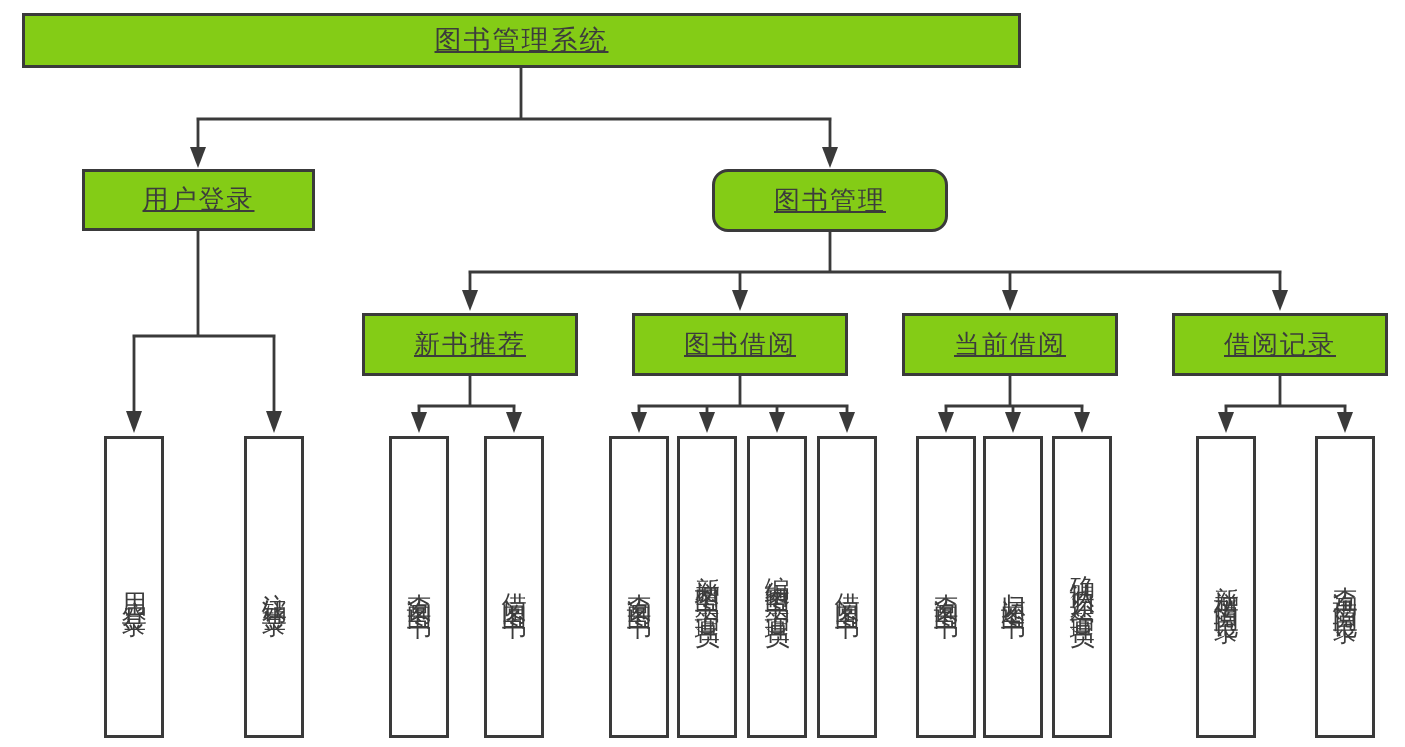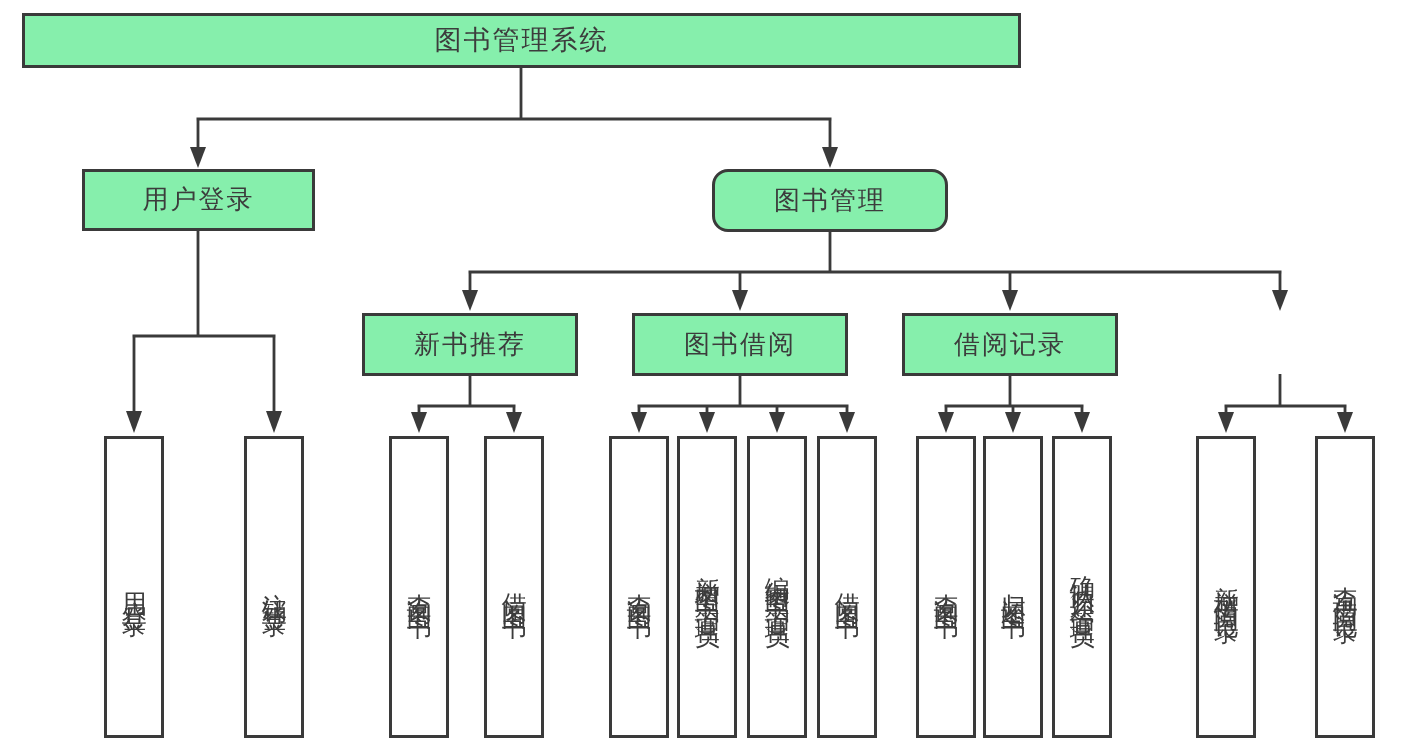--- a/index.html
+++ b/index.html
@@ -19,29 +19,30 @@
     position: absolute;
     left: 0;
     top: 0;
     width: 1405px;
     height: 747px;
   }
   .node {
     position: absolute;
     box-sizing: border-box;
     border: 3px solid #3a3a3a;
-    background: #86efac;
+    background: #84cc16;
     color: #3c3c3c;
     display: flex;
     align-items: center;
     justify-content: center;
     font-size: 26px;
     letter-spacing: 2px;
     line-height: 1.2;
     white-space: nowrap;
+    text-decoration: underline;
   }
   .node.root { font-size: 27px; }
   .leaf {
     position: absolute;
     box-sizing: border-box;
     border: 3px solid #3a3a3a;
     background: #ffffff;
     color: #3c3c3c;
     display: flex;
     align-items: center;
@@ -137,21 +138,22 @@
     </g>
   </svg>
 
   <div class="node root pos-root">图书管理系统</div>
 
   <div class="node pos-user-login">用户登录</div>
   <div class="node pos-book-mgmt">图书管理</div>
 
   <div class="node pos-new-book">新书推荐</div>
   <div class="node pos-book-borrow">图书借阅</div>
-  <div class="node pos-cur-borrow">借阅记录</div>
+  <div class="node pos-cur-borrow">当前借阅</div>
+  <div class="node pos-borrow-rec">借阅记录</div>
 
   <div class="leaf pos-a1">用户登录</div>
   <div class="leaf pos-a2">注销登录</div>
 
   <div class="leaf pos-b1">查询图书</div>
   <div class="leaf pos-b2">借阅图书</div>
 
   <div class="leaf pos-c1">查询图书</div>
   <div class="leaf pos-c2">新增图书（管理员）</div>
   <div class="leaf pos-c3">编辑图书（管理员）</div>

